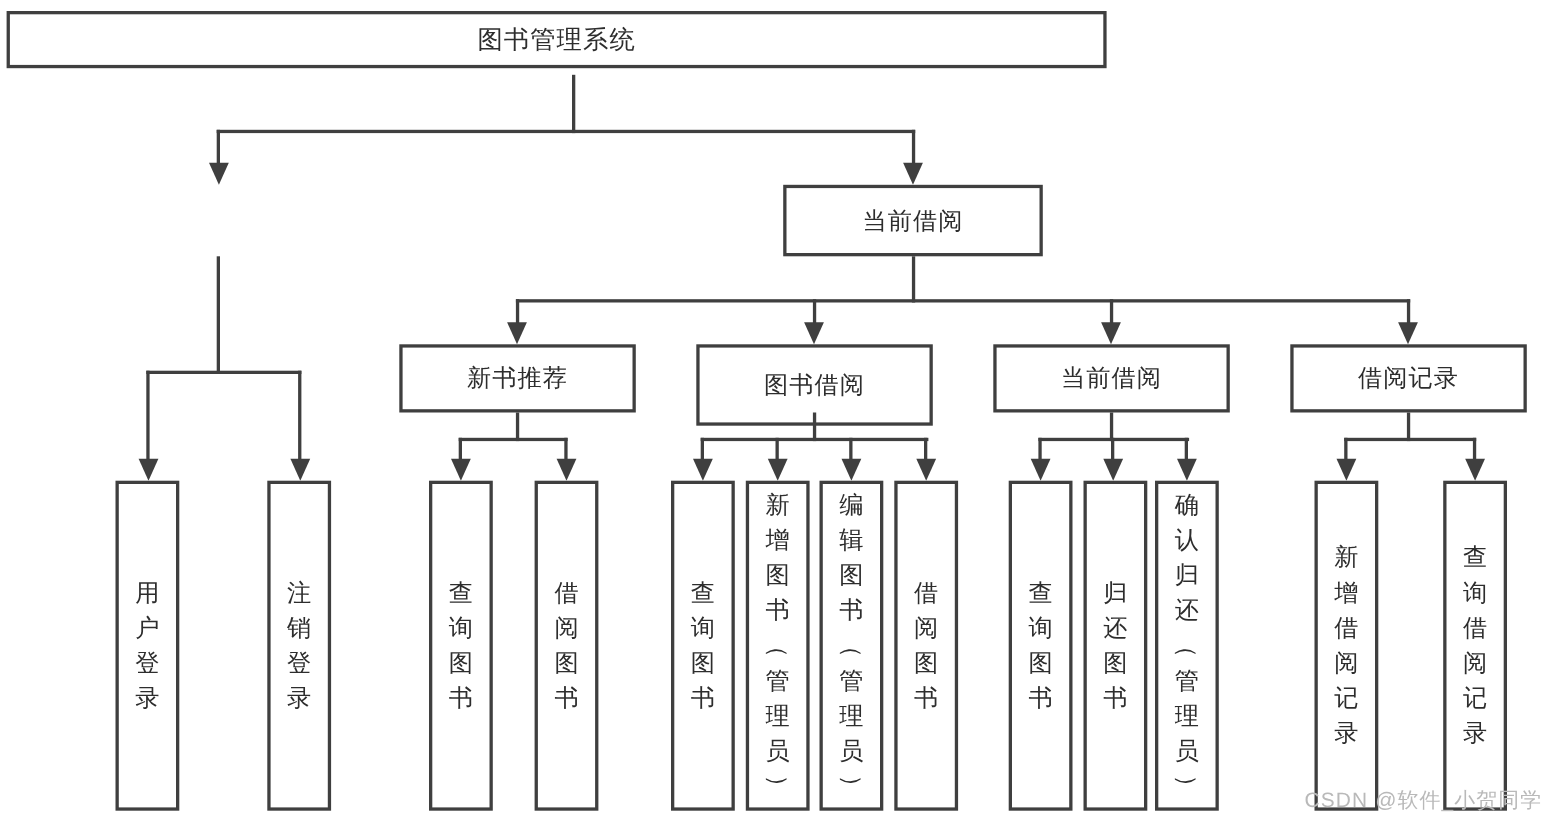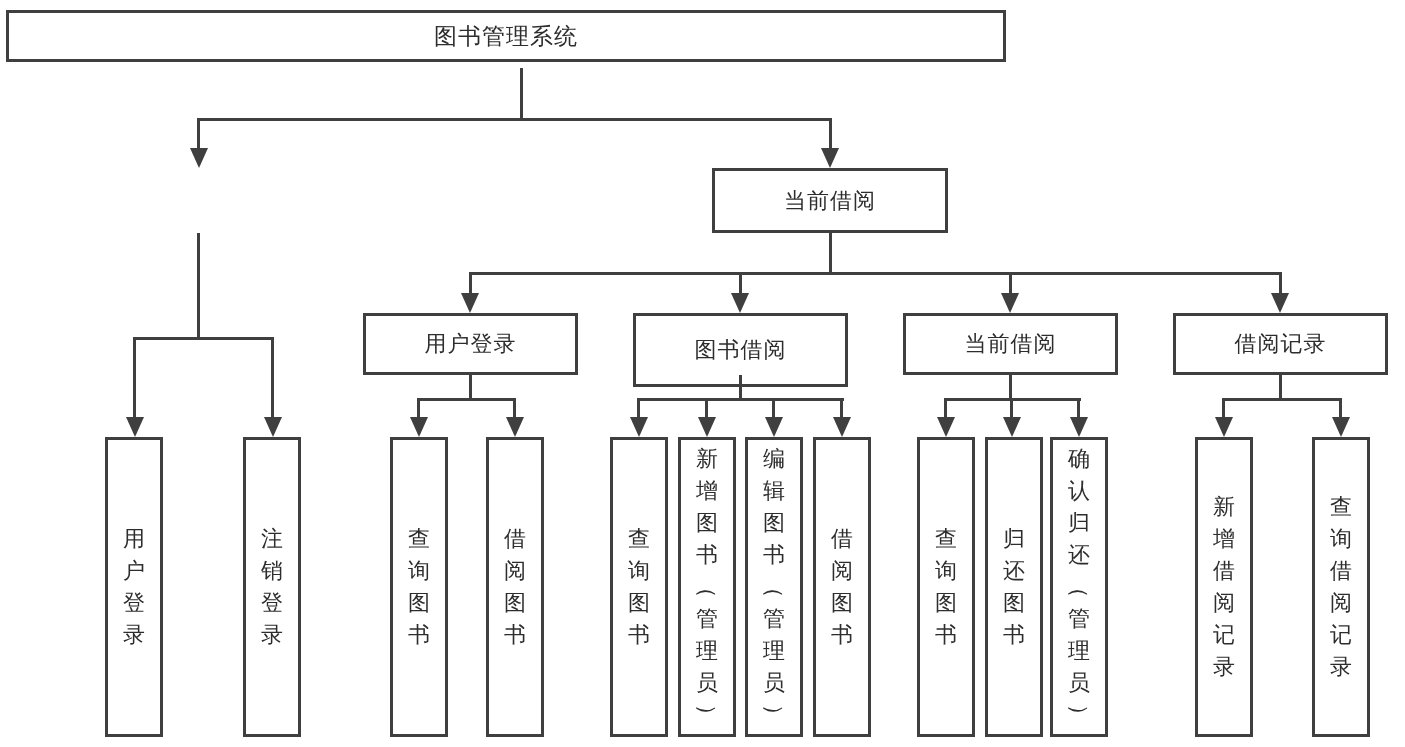--- a/index.html
+++ b/index.html
@@ -70,21 +70,21 @@
   <div class="hline" style="left:469px;top:272px;width:813px;height:3px;"></div>
   <div class="vline" style="left:469px;top:272px;width:3px;height:23px;"></div>
   <div class="arrow" style="left:461px;top:293px;"></div>
   <div class="vline" style="left:739px;top:272px;width:3px;height:23px;"></div>
   <div class="arrow" style="left:731px;top:293px;"></div>
   <div class="vline" style="left:1009px;top:272px;width:3px;height:23px;"></div>
   <div class="arrow" style="left:1001px;top:293px;"></div>
   <div class="vline" style="left:1279px;top:272px;width:3px;height:23px;"></div>
   <div class="arrow" style="left:1271px;top:293px;"></div>
 
-  <div class="box" style="left:363px;top:313px;width:215px;height:62px;">用户登录</div>
+  <div class="box" style="left:363px;top:313px;width:215px;height:62px;">新书推荐</div>
   <div class="box" style="left:633px;top:313px;width:215px;height:74px;">图书借阅</div>
   <div class="box" style="left:1173px;top:313px;width:215px;height:62px;">借阅记录</div>
   <div class="box" style="left:903px;top:313px;width:215px;height:62px;">当前借阅</div>
 
   <div class="vline" style="left:469px;top:375px;width:3px;height:26px;"></div>
   <div class="hline" style="left:417px;top:398px;width:99px;height:3px;"></div>
   <div class="vline" style="left:417px;top:398px;width:3px;height:21px;"></div>
   <div class="arrow" style="left:410px;top:417px;"></div>
   <div class="vline" style="left:513px;top:398px;width:3px;height:21px;"></div>
   <div class="arrow" style="left:506px;top:417px;"></div>
@@ -211,13 +211,14 @@
     </div>
   <div class="box vbox" style="left:1312px;top:437px;width:58px;height:300px;">
       <span class="ch">查</span>
       <span class="ch">询</span>
       <span class="ch">借</span>
       <span class="ch">阅</span>
       <span class="ch">记</span>
       <span class="ch">录</span>
     </div>
 
+  <div class="watermark">CSDN @软件_小贺同学</div>
 </div>
 
 </body></html>

